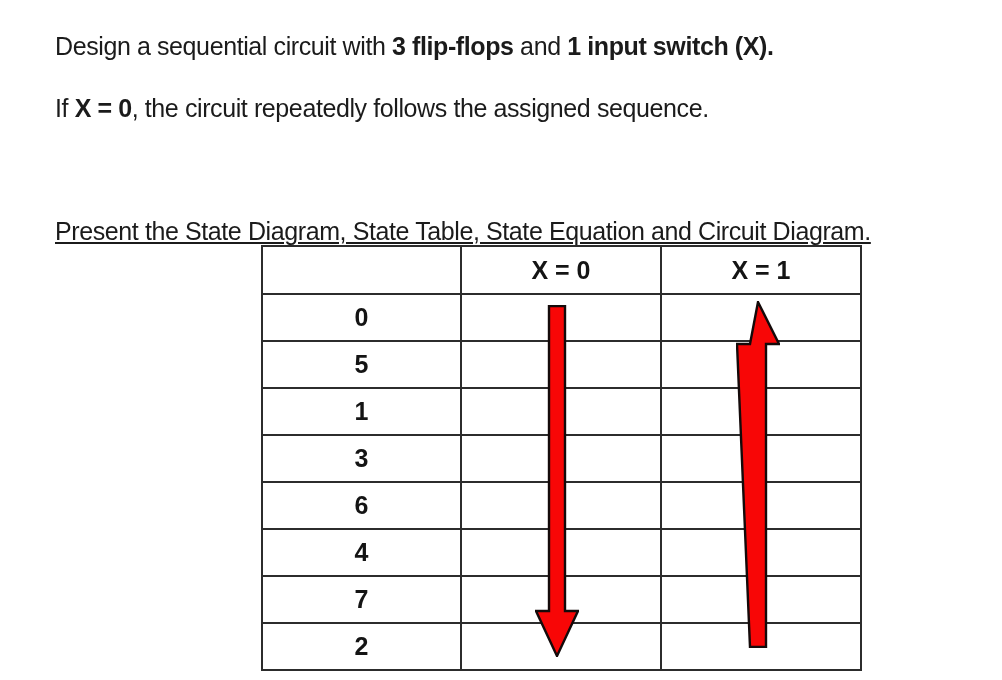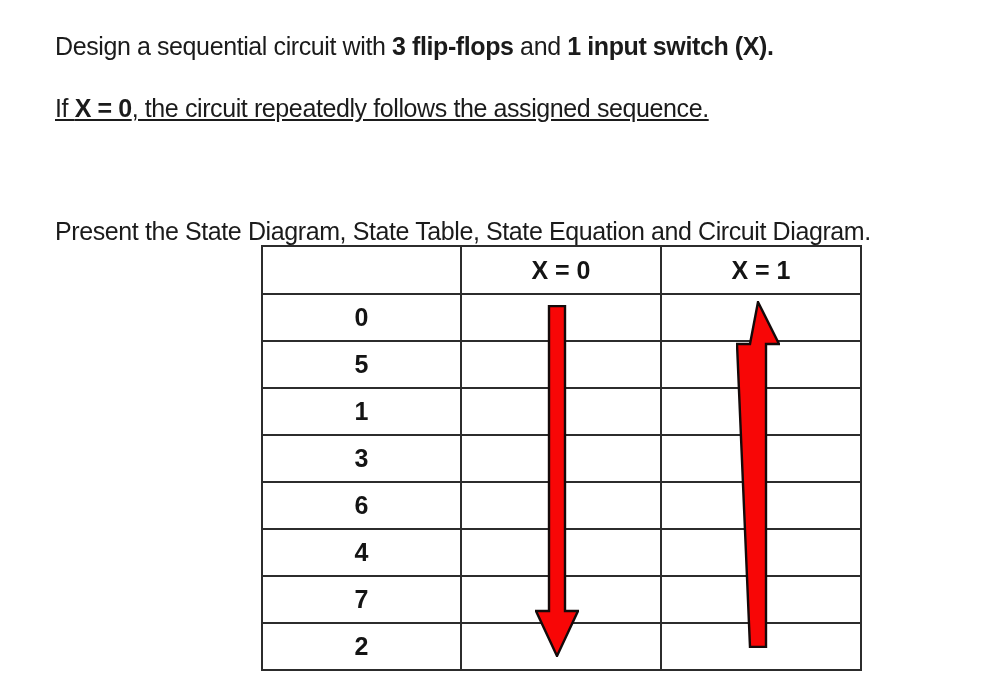--- a/index.html
+++ b/index.html
@@ -21,23 +21,23 @@
     position: absolute;
     left: 10px;
     font-size: 25px;
     line-height: 32px;
     letter-spacing: -0.4px;
     white-space: nowrap;
     color: #1b1b1b;
   }
   .line .b { font-weight: 700; }
   #p1 { top: 5px; }
-  #p2 { top: 67px; text-decoration: underline; }
+  #p2 { top: 67px; }
   #p3 { top: 128px; }
-  #p4 { top: 190px; }
+  #p4 { top: 190px; text-decoration: underline; }
 
   .table-wrap {
     position: absolute;
     left: 216px;
     top: 245px;
     width: 599px;
     height: 426px;
   }
   table.seq {
     border-collapse: collapse;

